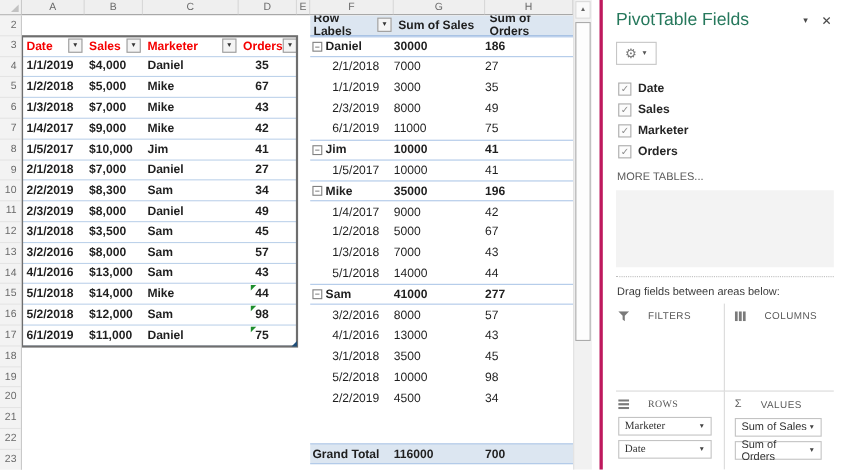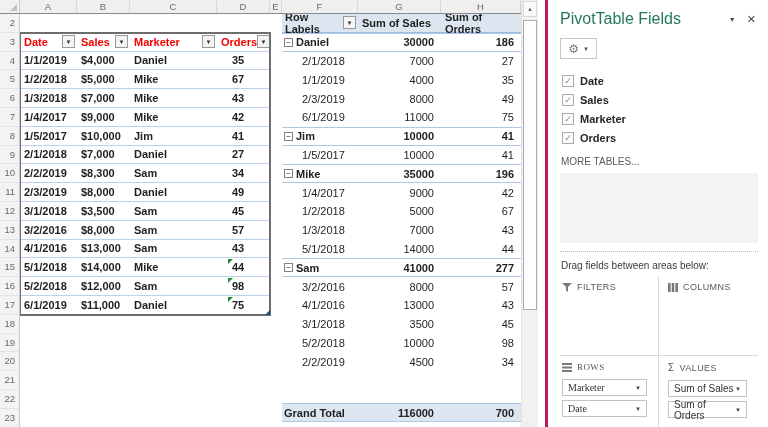--- a/index.html
+++ b/index.html
@@ -35,21 +35,21 @@
   .orders-cell { padding-left:15px; position:relative; }
   .green-tri { position:absolute; left:11px; top:1px; width:0; height:0;
     border-top:5px solid #1E8E2E; border-right:5px solid transparent; }
   .resize-handle { position:absolute; right:0; bottom:0; width:0; height:0;
     border-bottom:5px solid #1F4E79; border-left:5px solid transparent; }
 
   
   .pivot { position:absolute; left:262px; top:0; width:239px; font-size:11px; color:#1f1f1f; }
   .p-row { display:flex; height:18.8px; align-items:center; }
   .p-label { width:76px; flex:0 0 76px; display:flex; align-items:center; height:100%; padding-left:2px; }
-  .p-val { width:83px; flex:0 0 83px; text-align:right; padding-right:7px; }
+  .p-val { width:83px; flex:0 0 83px; padding-right:7px; }
   .p-val-o { width:80px; flex:0 0 80px; }
   .p-head { background:#DCE6F1; font-weight:bold; border-bottom:1px solid #9DBBE0; }
   .p-head .p-label { justify-content:flex-end; padding:0 2px 0 3px; }
   .p-head .p-val { text-align:left; padding-left:4px; padding-right:0; }
   .p-group { font-weight:bold; border-top:1px solid #AFC8E8; border-bottom:1px solid #AFC8E8; }
   .p-detail .p-label { padding-left:20px; font-weight:normal; }
   .p-detail .p-val { font-weight:normal; }
   .p-grand { background:#DCE6F1; font-weight:bold; border-top:1px solid #AFC8E8; border-bottom:1px solid #AFC8E8;margin-top:32px; }
   .collapse-box { width:9px; height:9px; flex:0 0 9px; border:1px solid #808080; background:#fff;
     font-size:8px; line-height:7px; text-align:center; color:#333; margin-right:3px; font-weight:normal; }
@@ -83,21 +83,21 @@
   .more-tables { font-size:10px; color:#595959; margin:9px 0 0 1px; flex:0 0 auto; }
   .fields-empty { height:70px; background:#F3F3F3; margin-top:6px; flex:0 0 auto; }
   .dotted-sep { border-top:1px dotted #BDBDBD; margin-top:8px; flex:0 0 auto; }
   .drag-label { font-size:10px; color:#3a3a3a; margin:8px 0 5px 1px; flex:0 0 auto; }
   .quads { flex:1; display:grid; grid-template-columns:1fr 1fr; grid-template-rows:80px 1fr; }
   .quad { padding:6px 4px 0 2px; }
   .q-filters { border-right:1px solid #DADADA; border-bottom:1px solid #DADADA; }
   .q-columns { border-bottom:1px solid #DADADA; padding-left:9px; }
   .q-rows { border-right:1px solid #DADADA;font-family:Liberation Serif, serif; }
   .q-values { padding-left:9px; }
-  .quad-head { display:flex; align-items:center; gap:5px; font-size:9px; color:#595959; letter-spacing:.4px; }
+  .quad-head { display:flex; align-items:center; gap:17px; font-size:9px; color:#595959; letter-spacing:.4px; }
   .sigma { font-size:10px; color:#595959; }
   .pills { margin-top:7px; display:flex; flex-direction:column; gap:4px; padding-right:7px; }
   .pill { height:17px; border:1px solid #C3C3C3; background:#fff; display:flex; align-items:center;
     justify-content:space-between; padding:0 5px; font-size:10px; color:#333; }
   .pill-caret { font-size:6px; color:#444; }
   .qicon { flex:0 0 auto; display:flex; }
 </style>
 </head>
 <body>
 
@@ -265,21 +265,21 @@
               <div class="p-val">30000</div>
               <div class="p-val p-val-o">186</div>
             </div>
             <div class="p-row p-detail">
               <div class="p-label">2/1/2018</div>
               <div class="p-val">7000</div>
               <div class="p-val p-val-o">27</div>
             </div>
             <div class="p-row p-detail">
               <div class="p-label">1/1/2019</div>
-              <div class="p-val">4000</div>
+              <div class="p-val">3000</div>
               <div class="p-val p-val-o">35</div>
             </div>
             <div class="p-row p-detail">
               <div class="p-label">2/3/2019</div>
               <div class="p-val">8000</div>
               <div class="p-val p-val-o">49</div>
             </div>
             <div class="p-row p-detail">
               <div class="p-label">6/1/2019</div>
               <div class="p-val">11000</div>

